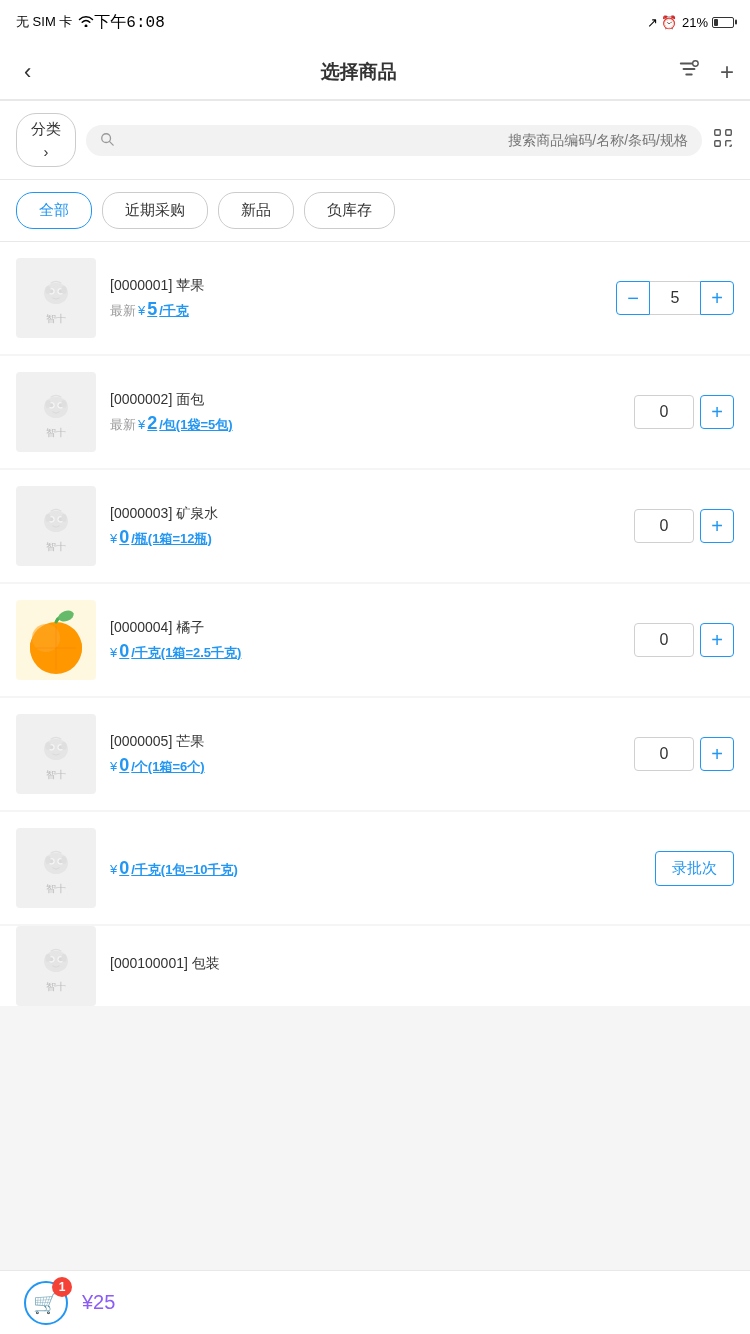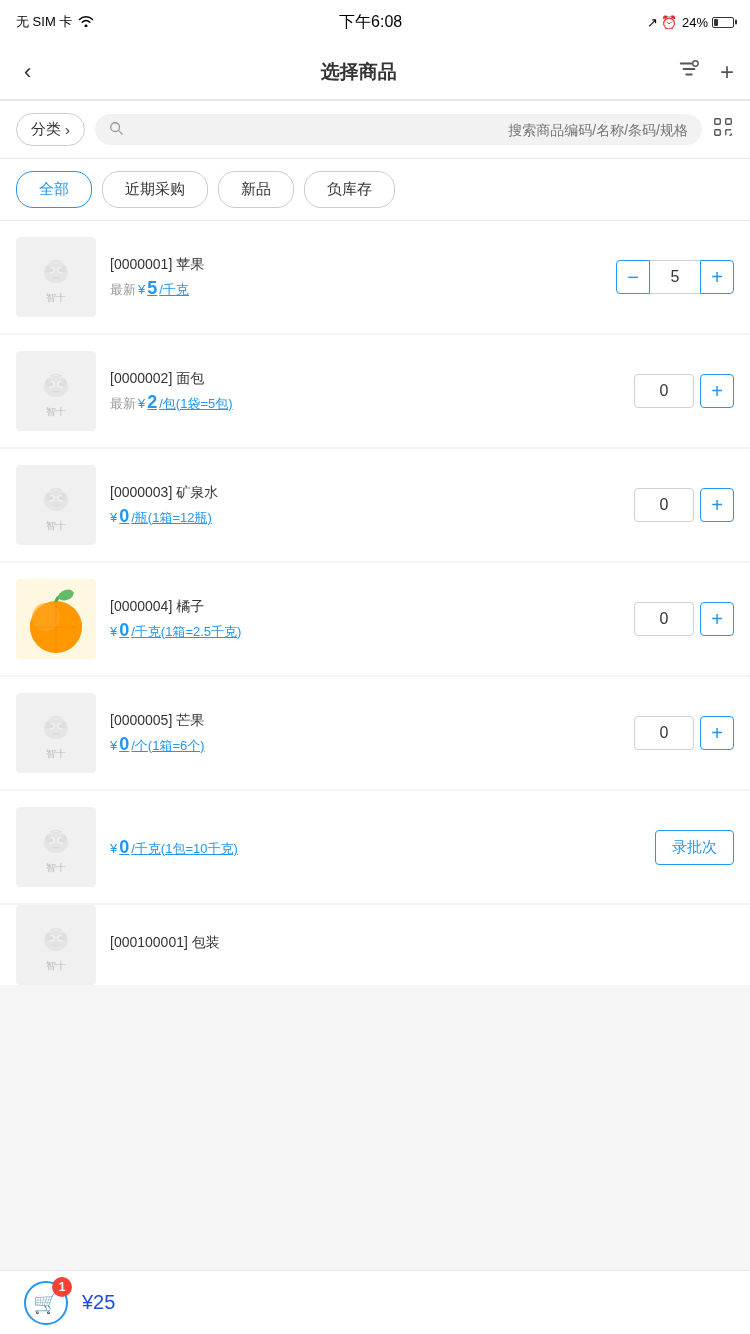--- a/index.html
+++ b/index.html
@@ -62,20 +62,21 @@
       border: 1px solid #ccc;
       border-radius: 20px;
       padding: 6px 14px;
       font-size: 15px;
       color: #333;
       background: #fff;
       white-space: nowrap;
       display: flex;
       align-items: center;
       gap: 4px;
+      flex-direction: column;
     }
     .search-bar {
       flex: 1;
       display: flex;
       align-items: center;
       background: #f2f2f2;
       border-radius: 20px;
       padding: 7px 14px;
       gap: 6px;
     }
@@ -277,21 +278,21 @@
       width: 20px;
       height: 20px;
       font-size: 12px;
       display: flex;
       align-items: center;
       justify-content: center;
       font-weight: bold;
     }
     .cart-total {
       font-size: 20px;
-      color: #1d4ed8;
+      color: #8b5cf6;
       font-weight: 500;
     }
     .confirm-btn {
       height: 64px;
       background: #2196f3;
       color: #fff;
       font-size: 20px;
       font-weight: 500;
       padding: 0 40px;
       border: none;
@@ -319,47 +320,48 @@
       font-size: 18px;
       font-weight: bold;
       text-decoration: underline;
       text-decoration-color: #2196f3;
     }
     .price-unit {
       color: #2196f3;
       font-size: 13px;
       text-decoration: underline;
       text-decoration-color: #2196f3;
+      font-weight: bold;
     }
     .price-label {
       color: #999;
       font-size: 13px;
     }
   </style>
 </head>
 <body>
 
 <div class="status-bar">
   <div class="status-left">
     <span>无 SIM 卡</span>
     <span>
       <svg width="16" height="12" viewBox="0 0 16 12" fill="none">
         <path d="M8 9.5C8.8 9.5 9.5 10.2 9.5 11C9.5 11.8 8.8 12.5 8 12.5C7.2 12.5 6.5 11.8 6.5 11C6.5 10.2 7.2 9.5 8 9.5Z" fill="#000"></path>
         <path d="M4.2 7.3C5.3 6.2 6.6 5.5 8 5.5C9.4 5.5 10.7 6.2 11.8 7.3" stroke="#000" stroke-width="1.5" fill="none" stroke-linecap="round"></path>
         <path d="M1.5 4.5C3.2 2.8 5.5 1.8 8 1.8C10.5 1.8 12.8 2.8 14.5 4.5" stroke="#000" stroke-width="1.5" fill="none" stroke-linecap="round"></path>
       </svg>
     </span>
   </div>
-  <div class="status-center" style="position:relative;left:0;transform:none;flex:1;text-align:center;">
+  <div class="status-center" style="position:relative;left:0;transform:none;flex:1;text-align:left;font-family:Liberation Mono, monospace;">
     <span>下午6:08</span>
   </div>
   <div class="status-right">
     <span>↗</span>
     <span>⏰</span>
-    <span>24%</span>
+    <span>21%</span>
     <div class="battery-bar">
       <div class="battery-fill"></div>
     </div>
   </div>
 </div>
 
 <div class="nav-bar">
   <span class="nav-back">‹</span>
   <span class="nav-title">选择商品</span>
   <div class="nav-right">

